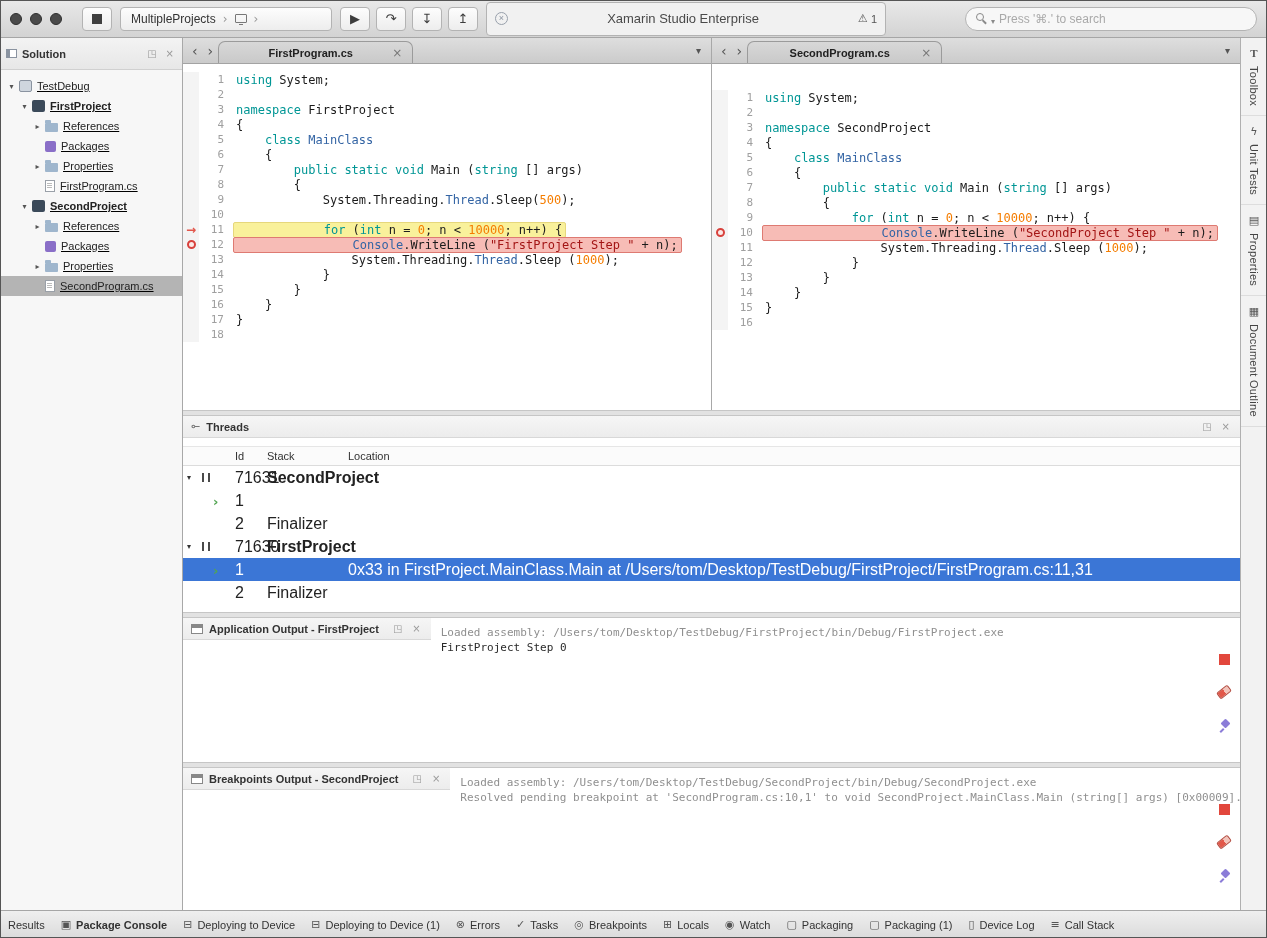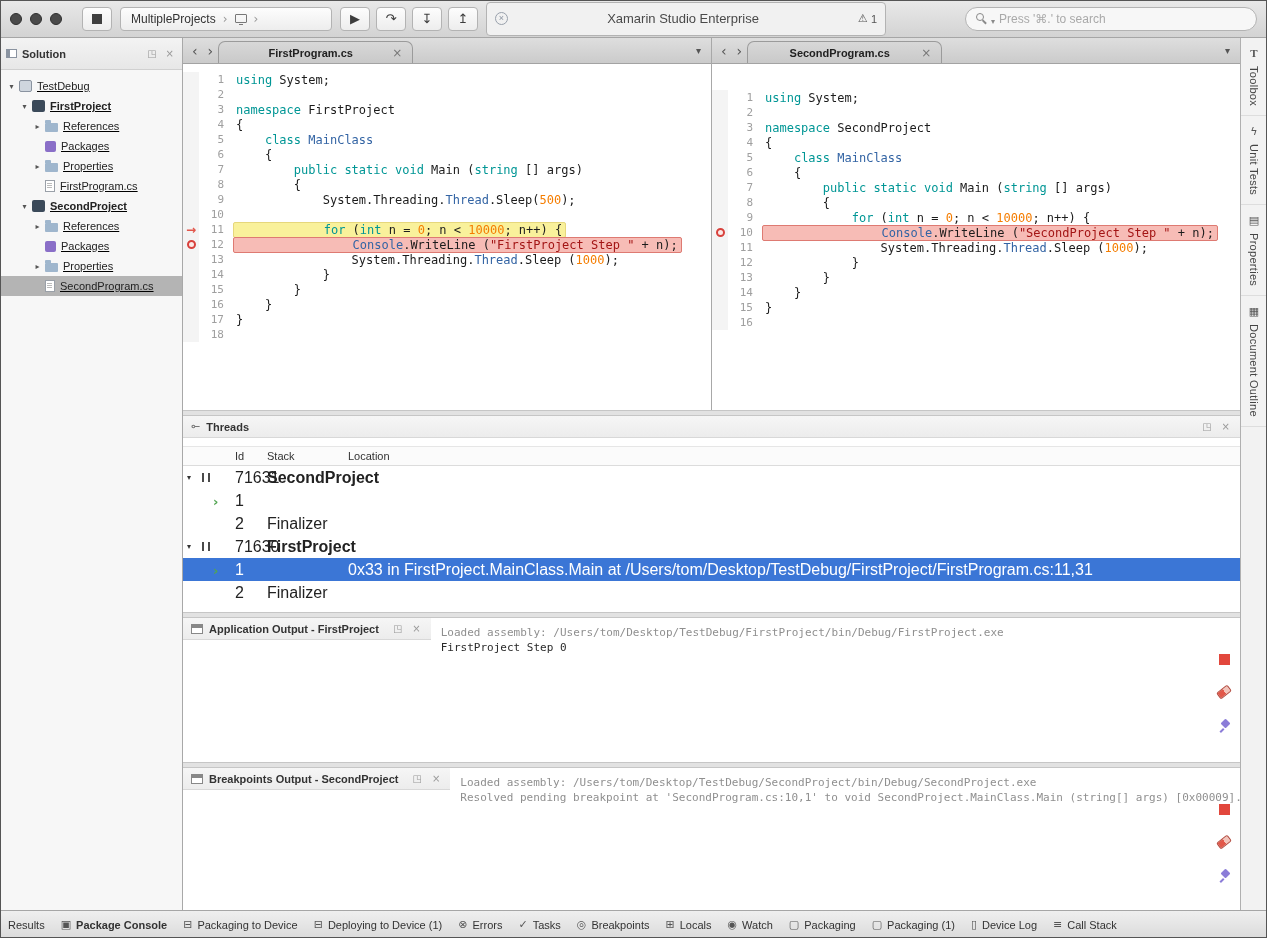--- a/index.html
+++ b/index.html
@@ -489,21 +489,21 @@
     <div class="sb-tabs">
         <div class="sb-tab">
           <span class="sb-label">Results</span>
         </div>
         <div class="sb-tab bold">
           <span class="sb-ic si-console"></span>
           <span class="sb-label">Package Console</span>
         </div>
         <div class="sb-tab">
           <span class="sb-ic si-deploy"></span>
-          <span class="sb-label">Packaging to Device</span>
+          <span class="sb-label">Deploying to Device</span>
         </div>
         <div class="sb-tab">
           <span class="sb-ic si-deploy"></span>
           <span class="sb-label">Deploying to Device (1)</span>
         </div>
         <div class="sb-tab">
           <span class="sb-ic si-errors"></span>
           <span class="sb-label">Errors</span>
         </div>
         <div class="sb-tab">

